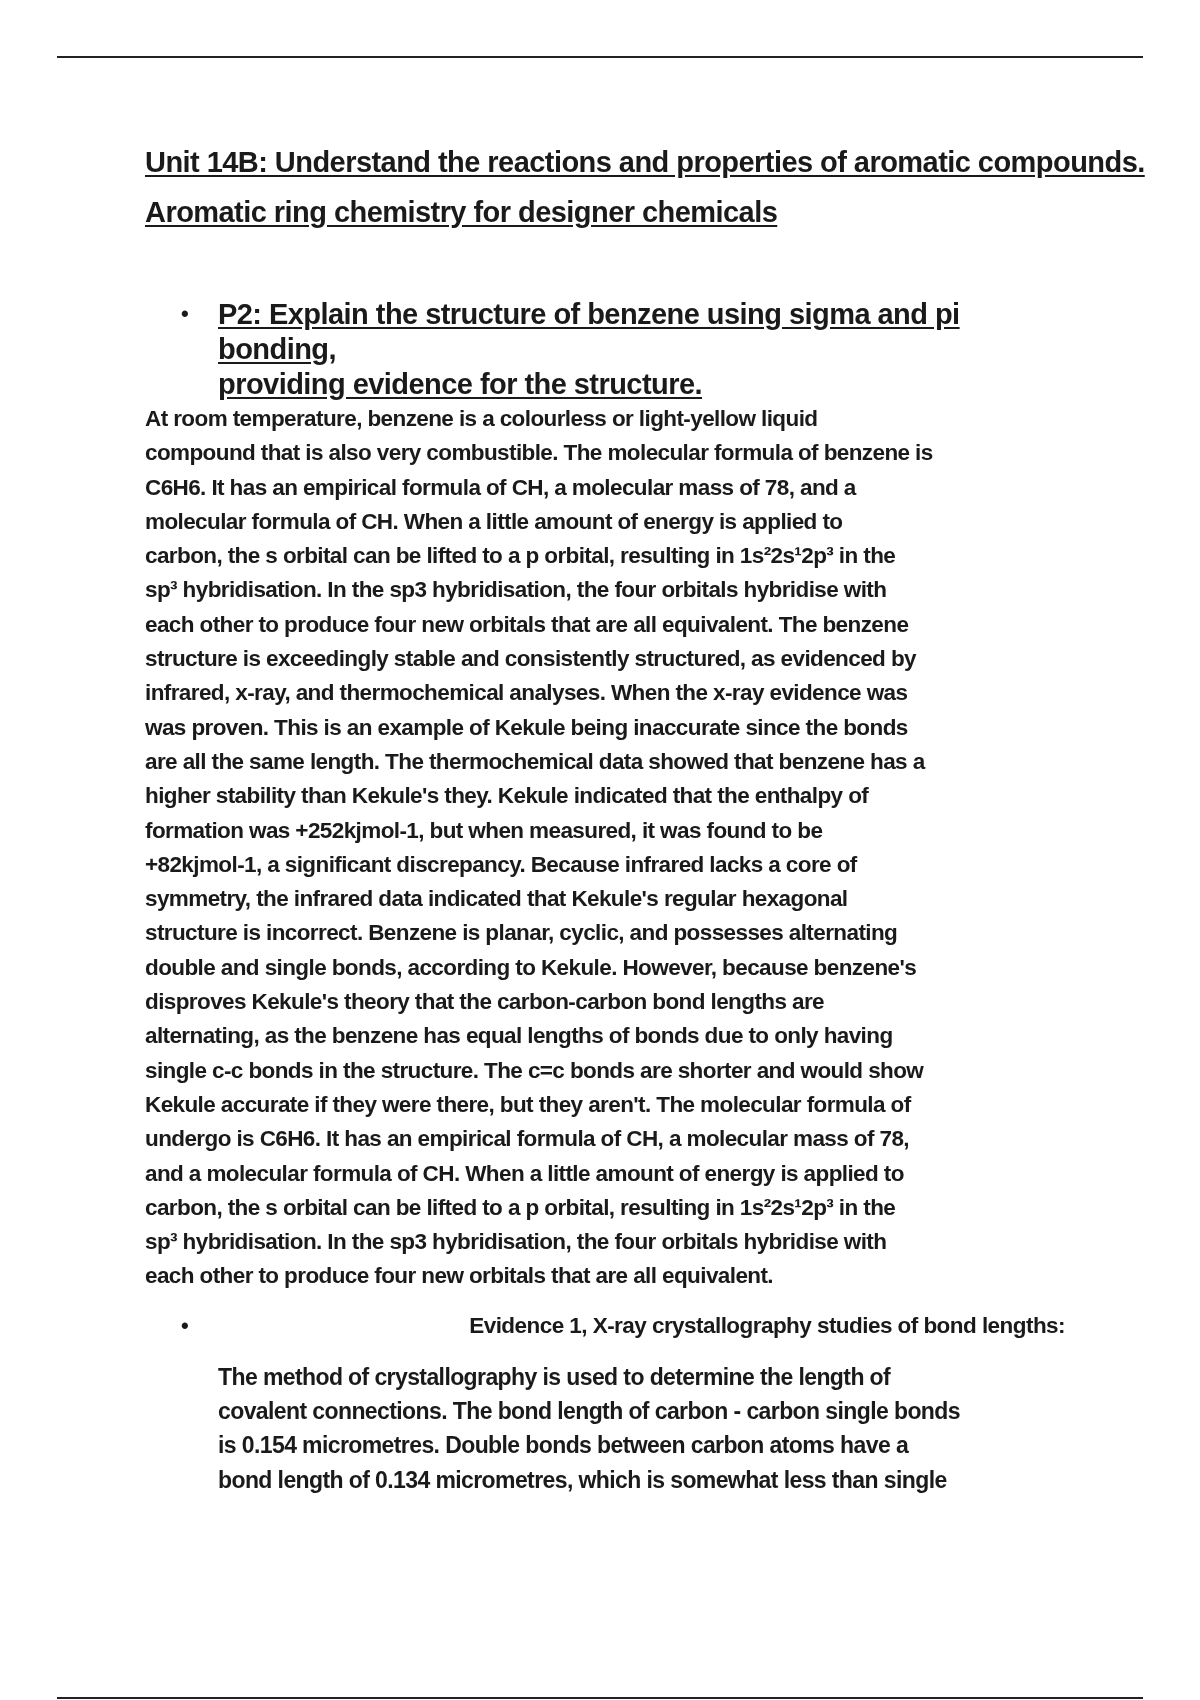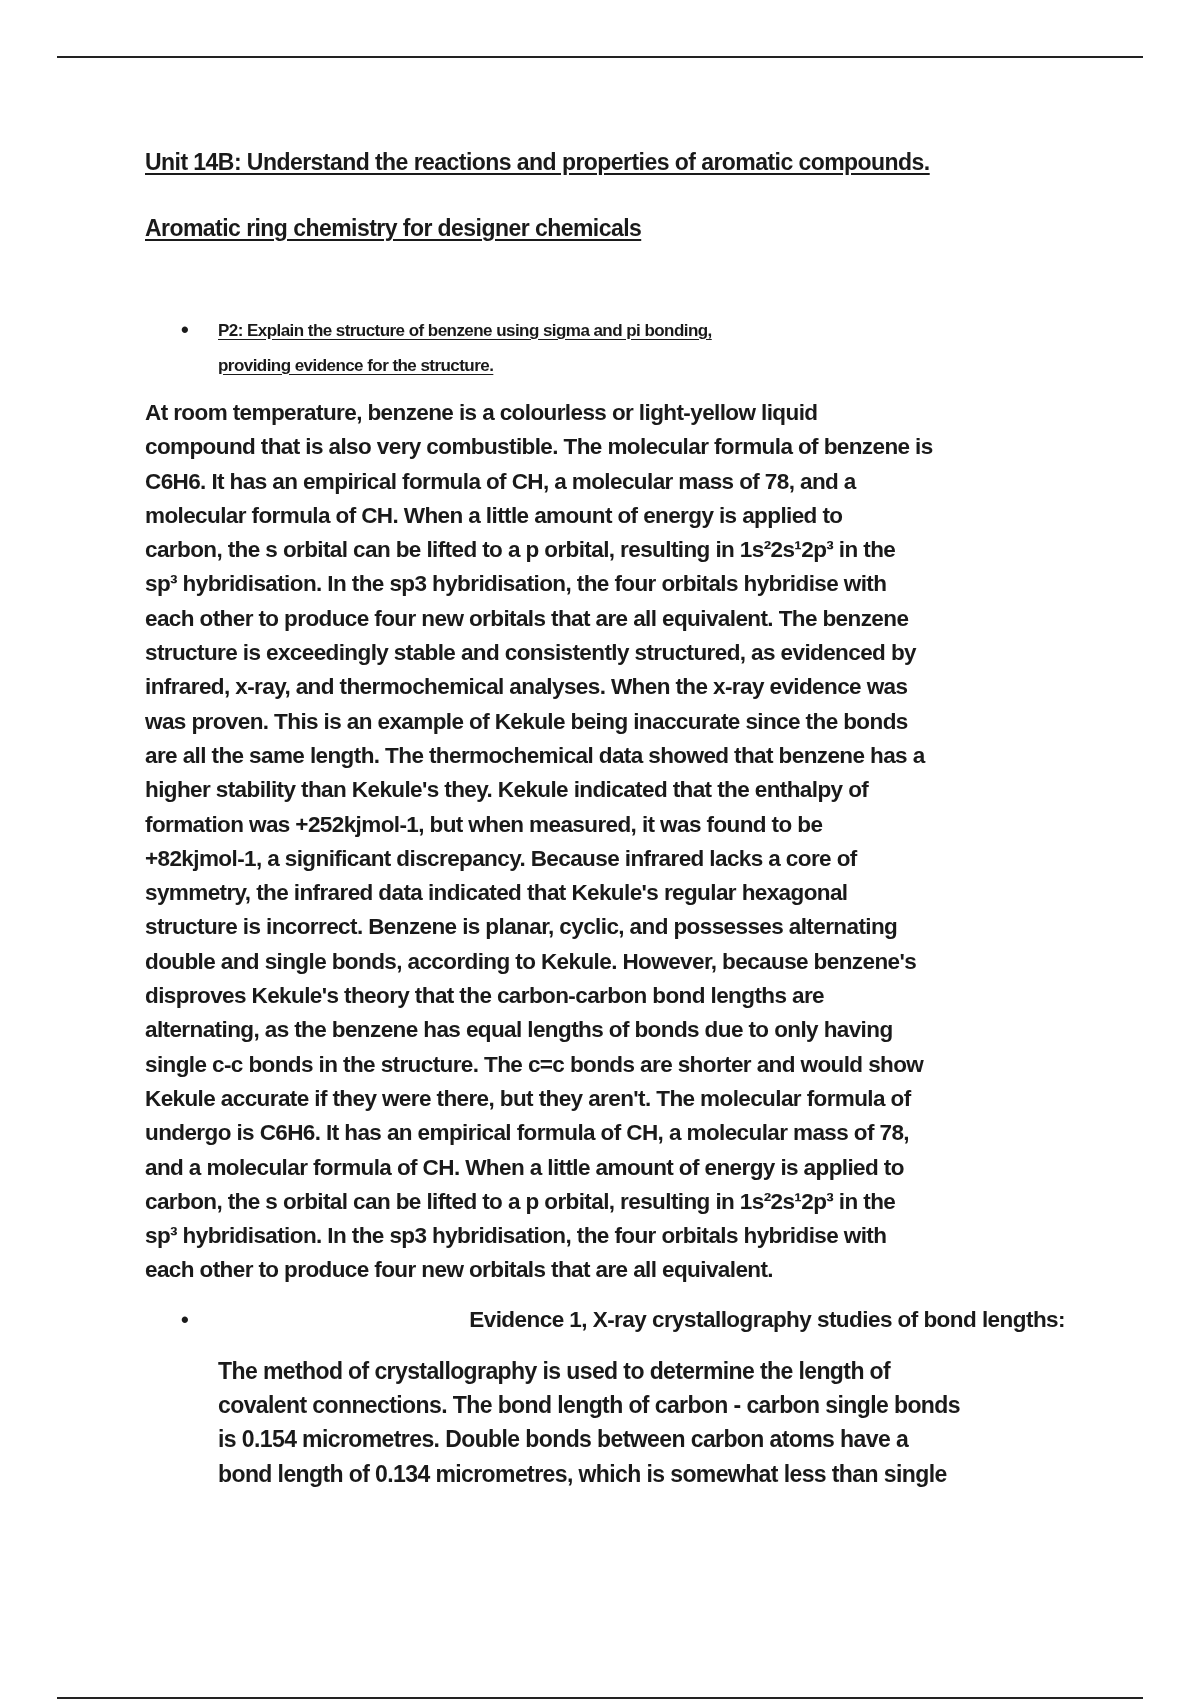--- a/index.html
+++ b/index.html
@@ -26,60 +26,59 @@
   .rule.bottom { top: 1697px; }
 
   .page {
     position: absolute;
     left: 145px;
     top: 145px;
     width: 920px;
   }
   .heading {
     font-weight: bold;
-    font-size: 23px;
+    font-size: 29px;
     text-decoration: underline;
     text-underline-offset: 3px;
     letter-spacing: -0.55px;
     line-height: 34px;
     margin: 0;
     white-space: nowrap;
   }
   .heading.h1 { }
-  .heading.h2 { margin-top: 32px; }
+  .heading.h2 { margin-top: 16px; }
 
   .bullet-row {
     position: relative;
     padding-left: 73px;
   }
   .bullet {
     position: absolute;
     left: 36px;
     top: 0;
     font-weight: bold;
     font-size: 22px;
     line-height: 34px;
   }
   .p2-block {
     margin-top: 68px;
   }
   .p2-title {
     font-weight: bold;
-    font-size: 17px;
+    font-size: 29px;
     letter-spacing: -0.55px;
     line-height: 35px;
     text-decoration: underline;
     text-underline-offset: 3px;
   }
   .body-text {
     font-weight: bold;
     font-size: 22.5px;
     letter-spacing: -0.6px;
     line-height: 34.3px;
-    margin-top: 13px;
   }
   .body-text .ln { display: block; white-space: nowrap; }
 
   .evidence-block { margin-top: 15px; }
   .evidence-title {
     font-weight: bold;
     font-size: 22.5px;
     letter-spacing: -0.55px;
     line-height: 34px;
     text-align: right;

